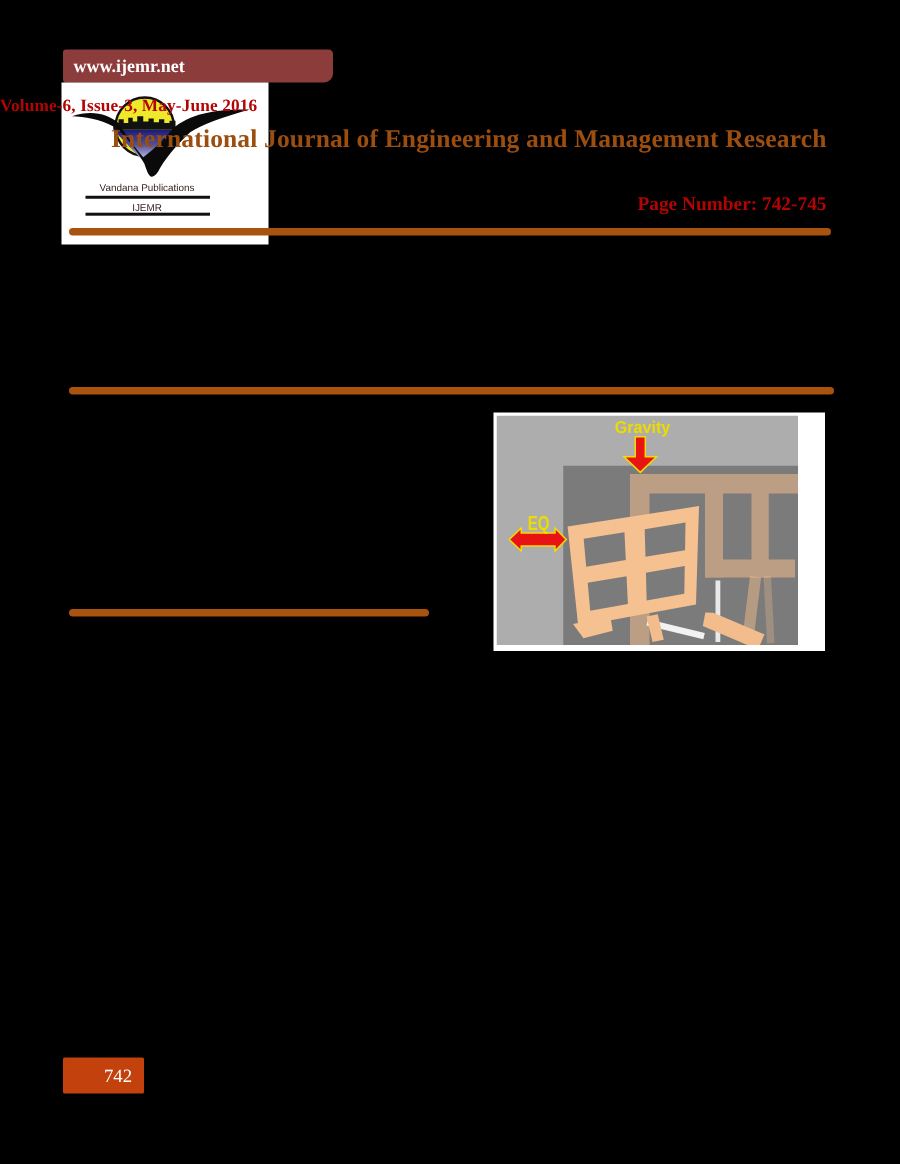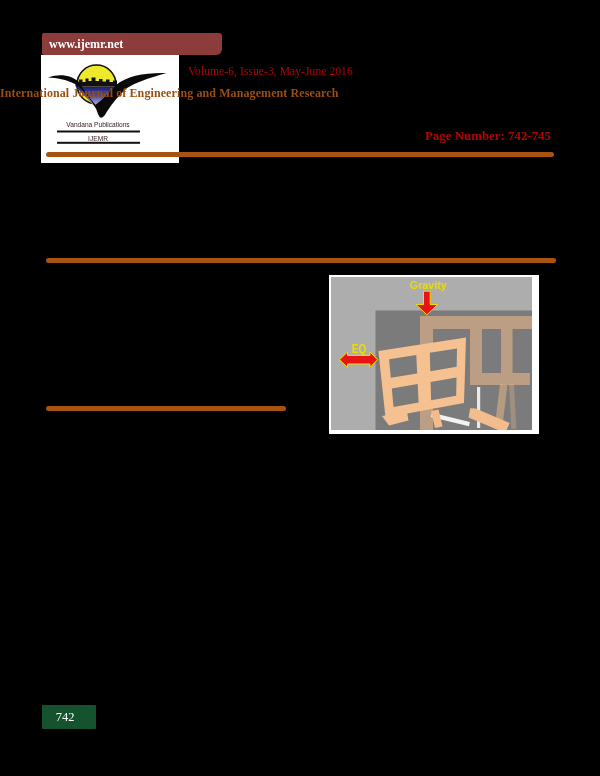--- a/index.html
+++ b/index.html
@@ -32,32 +32,32 @@
 
   <path d="M7 22.5 C 20 18, 31 21, 38 27 C 40.5 31, 46 40, 54.5 49.8 C 62 44.5, 68.5 37.5, 74.5 30.5 C 86 20.5, 104 17.5, 125.5 18 C 106 23.5, 94 28, 86 33 C 79 39.5, 71.5 47.5, 66 56.5 C 64 60.5, 62 63, 59.8 62.8 C 57.8 62, 56.8 58.5, 55.2 54 C 49 43.5, 42.5 35, 35 29.5 C 25 24, 15.5 23, 7 22.5 Z" fill="#0a0a0a"></path>
 
   <text x="57" y="72" font-size="6.6" font-family="Liberation Sans, sans-serif" fill="#3a2222" text-anchor="middle">Vandana Publications</text>
   <rect x="16" y="75.5" width="83" height="2" fill="#111"></rect>
   <text x="57" y="85.5" font-size="6.6" font-family="Liberation Sans, sans-serif" fill="#3a2222" text-anchor="middle">IJEMR</text>
   <rect x="16" y="86.8" width="83" height="2" fill="#111"></rect>
 </svg>
 </div>
 
-<div class="abs" style="left:0;top:64px;width:551px;text-align:center;font-weight:normal;
+<div class="abs" style="left:0;top:64px;width:551px;text-align:left;font-weight:bold;
      font-size:11.5px;line-height:14px;color:#b30404;letter-spacing:.09px;padding-right:10px;box-sizing:border-box;">Volume-6, Issue-3, May-June 2016</div>
-<div class="abs" style="left:0;top:86px;width:551px;text-align:left;font-weight:bold;
-     font-size:12px;line-height:14px;color:#9b4e0f;letter-spacing:.1px;">International Journal of Engineering and Management Research</div>
+<div class="abs" style="left:0;top:86px;width:551px;text-align:right;font-weight:bold;
+     font-size:17px;line-height:14px;color:#9b4e0f;letter-spacing:.1px;">International Journal of Engineering and Management Research</div>
 <div class="abs" style="left:0;top:109px;width:551px;text-align:right;font-weight:bold;
      font-size:12.9px;line-height:14px;color:#b30404;margin-top:20px;">Page Number: 742-745</div>
 
 <div class="abs" style="left:46px;top:151.5px;width:508px;height:5px;background:#a9540e;border-radius:2.5px;"></div>
 <div class="abs" style="left:46px;top:257.8px;width:510px;height:5.5px;background:#a9540e;border-radius:2.5px;"></div>
 <div class="abs" style="left:45.5px;top:405.5px;width:240px;height:5.8px;background:#a9540e;border-radius:2.5px;"></div>
 
-<div class="abs" style="left:329px;top:275px;width:210px;height:159px;background:#fff;">
+<div class="abs" style="left:329px;top:275px;width:210px;height:159px;background:#fff;padding-left:11px;">
 <svg class="abs" style="left:2px;top:2px;" width="201" height="153" viewBox="0 0 201 153">
   <rect x="0" y="0" width="201" height="153" fill="#adadad"></rect>
   <rect x="44.5" y="33.5" width="156.5" height="119.5" fill="#7b7b7b"></rect>
 
   <g fill="#f2bc8c" opacity="0.55">
     <rect x="89" y="39" width="112" height="13"></rect>
     <rect x="89" y="39" width="13" height="114"></rect>
     <rect x="139" y="39" width="12" height="69"></rect>
     <rect x="170" y="39" width="11.5" height="69"></rect>
 
@@ -94,15 +94,15 @@
   <g fill="#e81414" stroke="#f0dc00" stroke-width="1">
     <path d="M92.5 14.2 L99.2 14.2 L99.2 27.5 L106.7 27.5 L95.85 37.9 L85 27.5 L92.5 27.5 Z"></path>
     <path d="M8.5 82.7 L16.5 75 L16.5 78.4 L39 78.4 L39 75 L46.5 82.7 L39 90.4 L39 87 L16.5 87 L16.5 90.4 Z"></path>
   </g>
 
   <text x="97.35" y="11.7" font-size="11.5" font-weight="bold" font-family="Liberation Sans, sans-serif" fill="#ecdc00" text-anchor="middle" textLength="37" lengthAdjust="spacingAndGlyphs">Gravity</text>
   <text x="35.3" y="76" font-size="13.5" font-weight="bold" font-family="Liberation Sans, sans-serif" fill="#ecdc00" text-anchor="end" textLength="14.5" lengthAdjust="spacingAndGlyphs">EQ</text>
 </svg>
 </div>
 
-<div class="abs" style="left:42px;top:705px;width:54px;height:24px;background:#14532d;
-     border-radius:1px;color:#fff;font-size:12.5px;line-height:24px;text-align:center;
+<div class="abs" style="left:42px;top:705px;width:54px;height:24px;background:#c2410c;
+     border-radius:1px;color:#fff;font-size:12.5px;line-height:24px;text-align:right;
      padding-right:8px;box-sizing:border-box;">742</div>
 
 </body></html>

